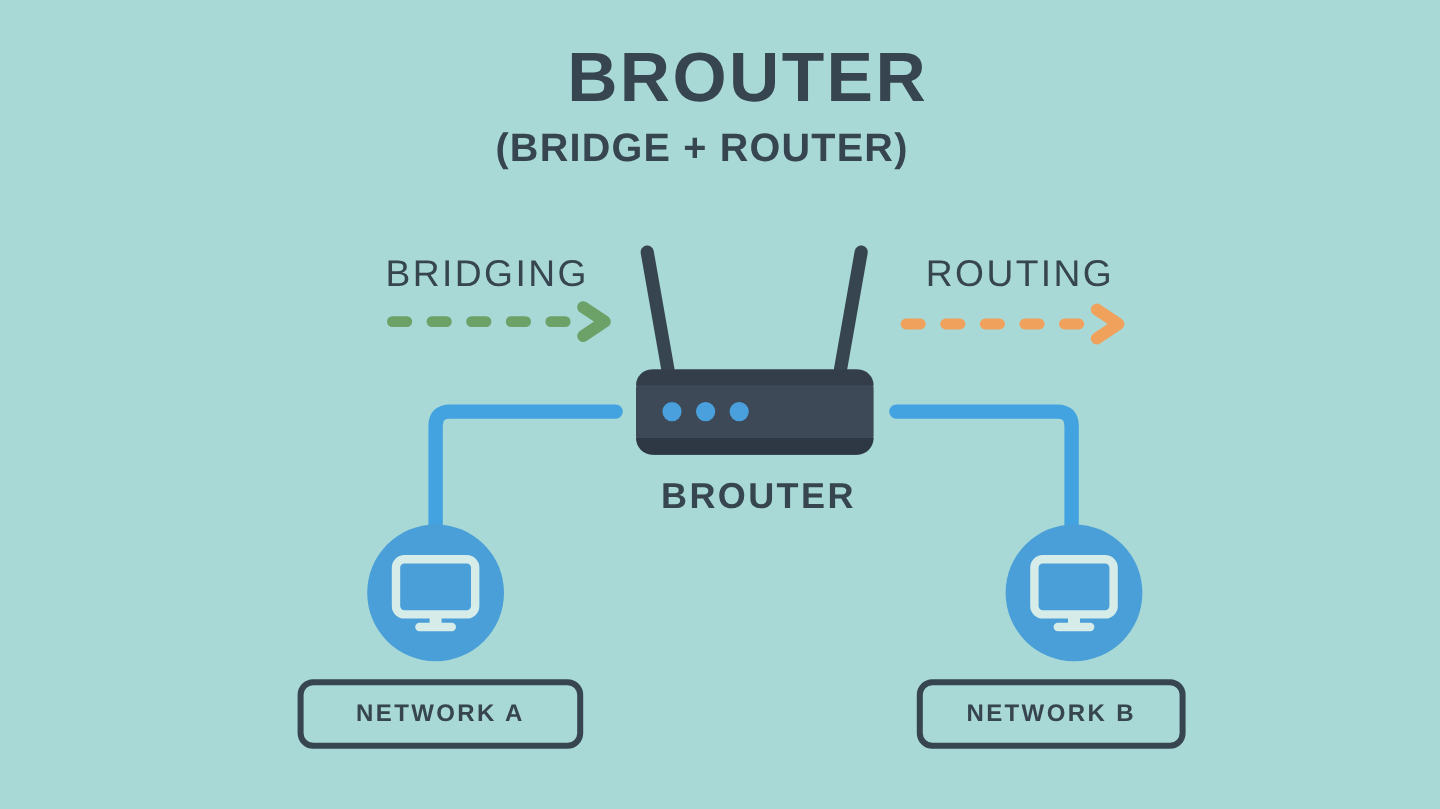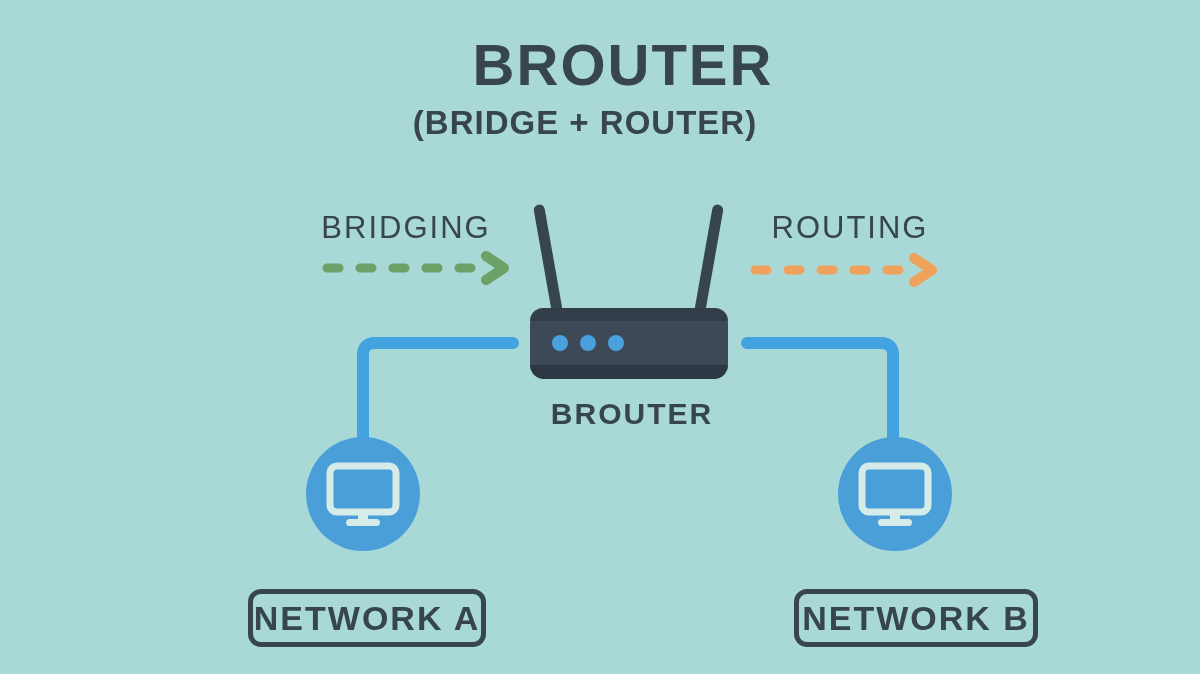--- a/index.html
+++ b/index.html
@@ -81,25 +81,25 @@
     display: flex; align-items: center; justify-content: center;
   }
   .host.a { left: 306px; top: 437px; }
   .host.b { left: 838px; top: 437px; }
 
   
   .netbox {
     position: absolute; top: 566px; height: 58px;
     border: 5px solid #36454f; border-radius: 13px;
     display: flex; align-items: center; justify-content: center;
-    font-size: 34px; font-weight: bold; letter-spacing: 2px;
-    color: #36454f; white-space: nowrap; margin-top: 23px;
+    font-size: 20px; font-weight: bold; letter-spacing: 2px;
+    color: #36454f; white-space: nowrap;
   }
   .netbox.a { left: 248px; width: 238px; }
-  .netbox.b { left: 794px; width: 244px; }
+  .netbox.b { left: 764px; width: 224px; }
 </style>
 </head>
 <body>
 
 <div class="canvas">
 
   <div class="title">BROUTER</div>
   <div class="subtitle">(BRIDGE + ROUTER)</div>
 
   <div class="flow-label bridging">BRIDGING</div>

